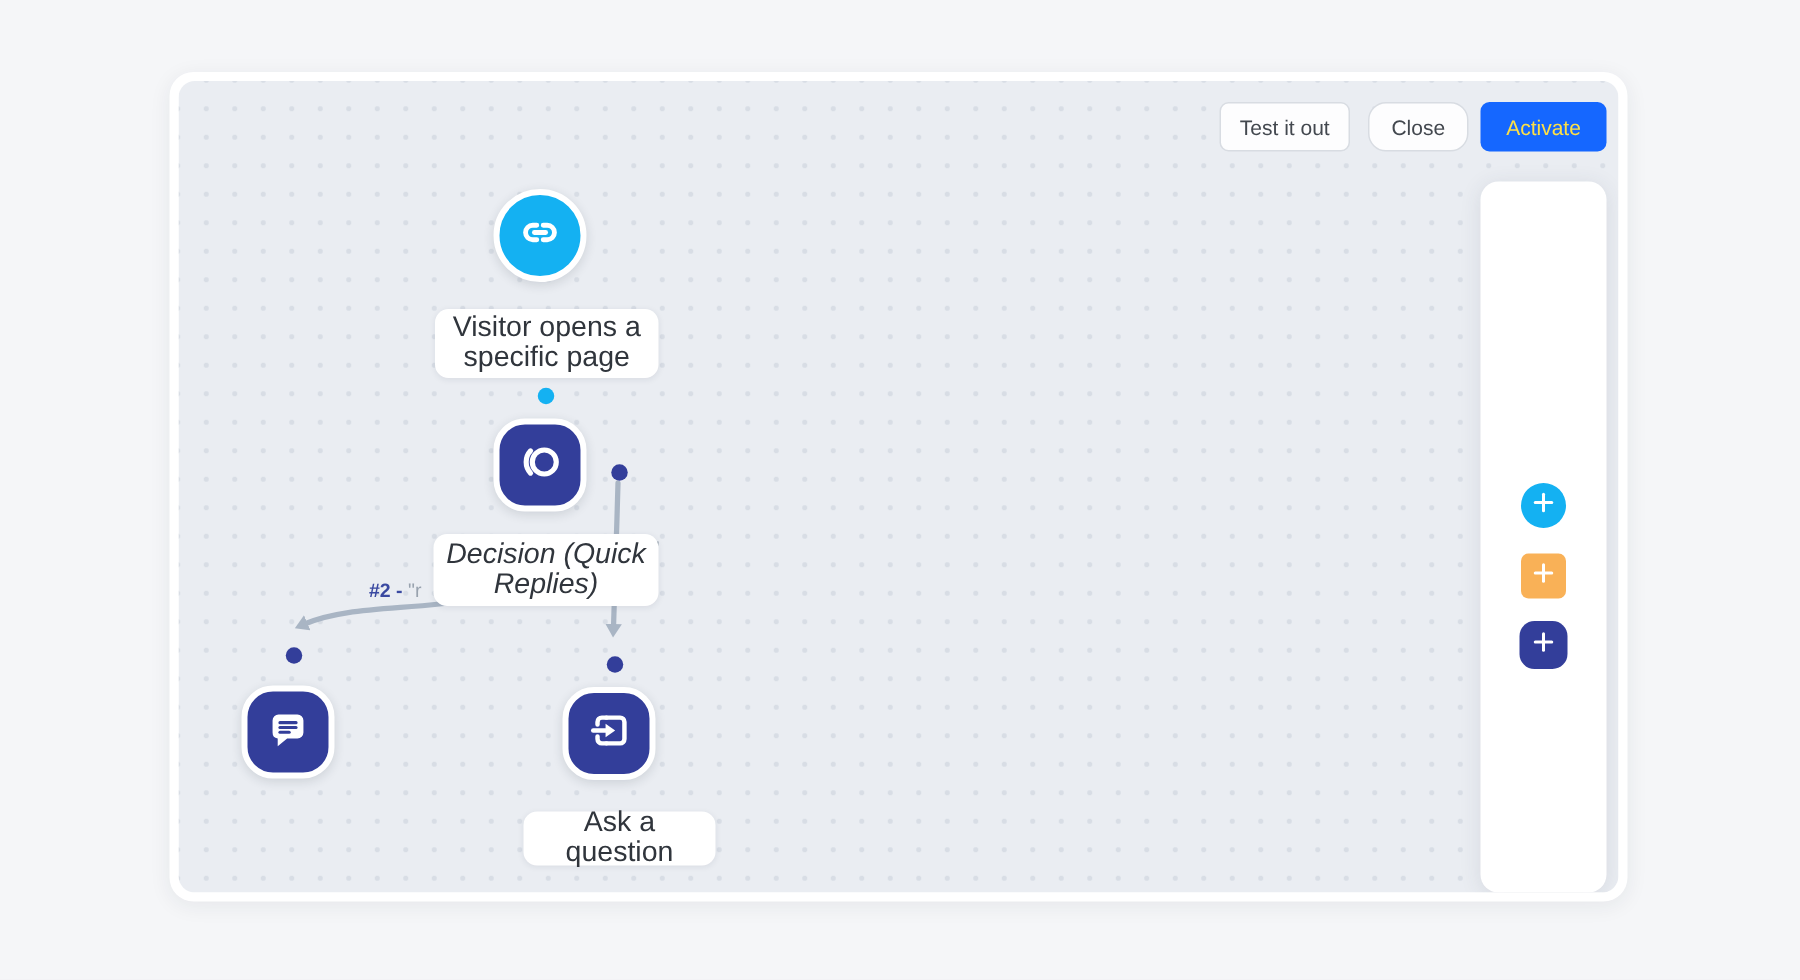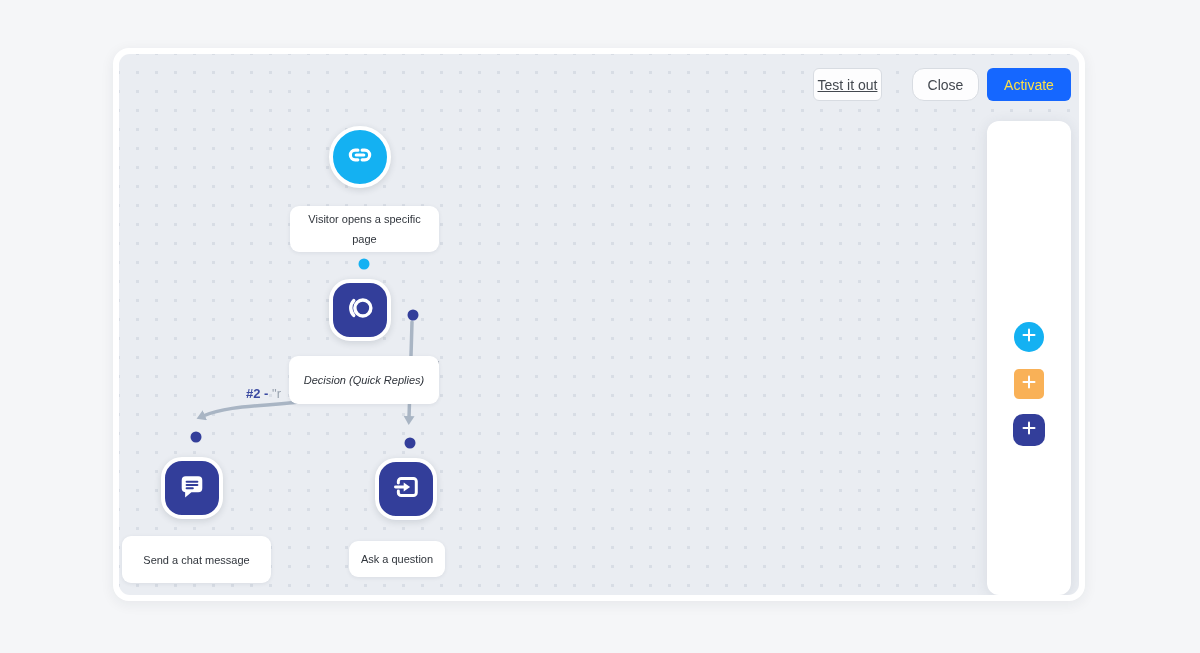--- a/index.html
+++ b/index.html
@@ -12,38 +12,38 @@
   .canvas { position:absolute; left:6px; top:6px; width:960px; height:541px;
     background-color:#eaedf2; border-radius:11px;
     background-image:radial-gradient(circle, #d8dde5 1.6px, transparent 1.9px);
     background-size:19px 19px; background-position:9px 9px; overflow:hidden; }
 
   
   .btn { position:absolute; top:14px; height:33px; border-radius:6px;
     display:flex; align-items:center; justify-content:center;
     font-size:14px; color:#43484f; background:#fdfdfe; border:1px solid #d8dce2;
     cursor:pointer; }
-  .btn-test { left:694px; width:69px;text-decoration:underline; }
+  .btn-test { left:694px; width:87px; }
   .btn-close { left:793px; width:67px;border-radius:12px; }
   .btn-activate { left:868px; width:84px; background:#1567ff; border:none;
     color:#fde047; font-weight:500; }
 
   
   .wires { position:absolute; left:0; top:0; width:960px; height:541px; }
 
   
   .conn-label { position:absolute; font-size:13px; white-space:nowrap; }
   .conn-label .num { color:#3a49a1; font-weight:bold; }
   .conn-label .quote { color:#98a2ae; }
 
   
   .node-label { position:absolute; background:#fff; border-radius:9px;
     box-shadow:0 1px 4px rgba(30,40,60,.08);
     display:flex; align-items:center; justify-content:center; text-align:center;
-    font-size:11px; line-height:20px; color:#30353c; padding:18px 8px; cursor:pointer; }
+    font-size:19px; line-height:20px; color:#30353c; padding:18px 8px; cursor:pointer; }
 
   
   .node { position:absolute; width:62px; height:62px; border:4px solid #fff;
     display:flex; align-items:center; justify-content:center;
     box-shadow:0 2px 7px rgba(30,40,60,.14); cursor:pointer; }
   .node.circle { border-radius:50%; background:#14b1f2; }
   .node.squircle { border-radius:21px; background:#333e9a; }
 
   
   .palette { position:absolute; left:868px; top:67px; width:84px; height:474px;
@@ -77,22 +77,21 @@
     <div class="conn-label" style="left:127px; top:332px;">
       <span class="num">#2 -</span>
       <span class="quote">"r</span>
     </div>
     <div class="conn-label" style="left:316px; top:304px;">
       <span class="quote">"</span>
     </div>
 
     <div class="node-label" style="left:171px; top:152px; width:149px; height:46px;">Visitor opens a specific page</div>
     <div class="node-label" style="left:170px; top:302px; width:150px; height:48px;font-style:italic;">Decision (Quick Replies)</div>
-    <div class="node-label" style="left:3px; top:482px; width:149px; height:47px;">Send a chat message</div>
-    <div class="node-label" style="left:230px; top:487px; width:96px; height:29px;">Ask a question</div>
+    <div class="node-label" style="left:230px; top:487px; width:128px; height:29px;">Ask a question</div>
 
     <div class="node circle" style="left:210px; top:72px;">
       <span>
         <svg width="30" height="30" viewBox="0 0 28 28">
           <path d="M12 9.5 H9.5 a4.5 4.5 0 0 0 0 9 H12" fill="none" stroke="#fff" stroke-width="3" stroke-linecap="round"></path>
           <path d="M16 9.5 h2.5 a4.5 4.5 0 0 1 0 9 H16" fill="none" stroke="#fff" stroke-width="3" stroke-linecap="round"></path>
           <line x1="10.5" y1="14" x2="17.5" y2="14" stroke="#fff" stroke-width="3" stroke-linecap="round"></line>
         </svg>
       </span>
     </div>

